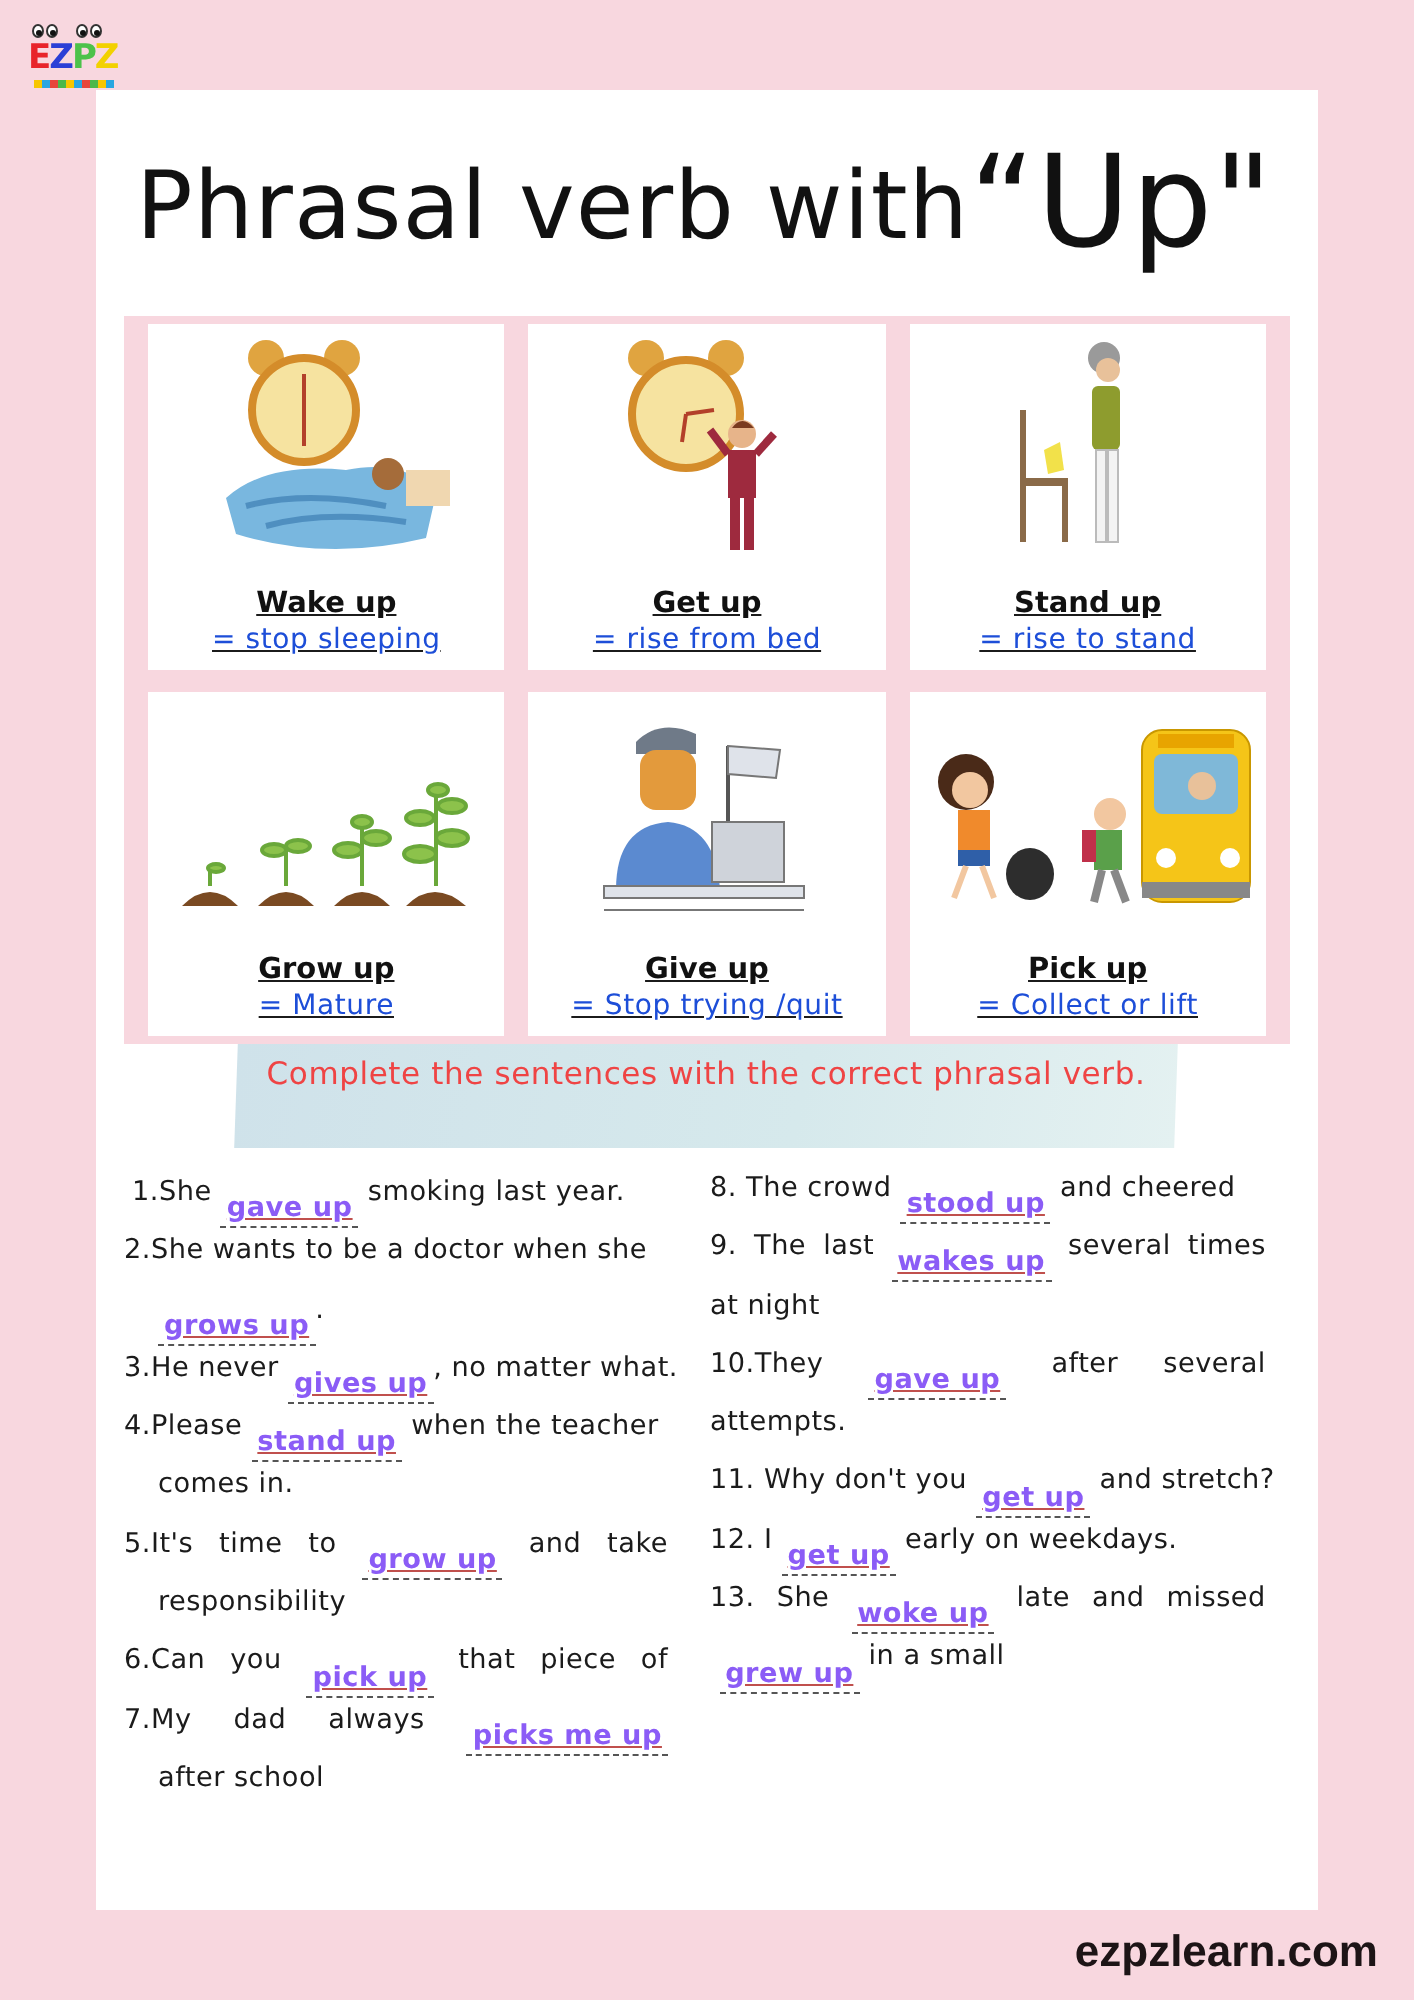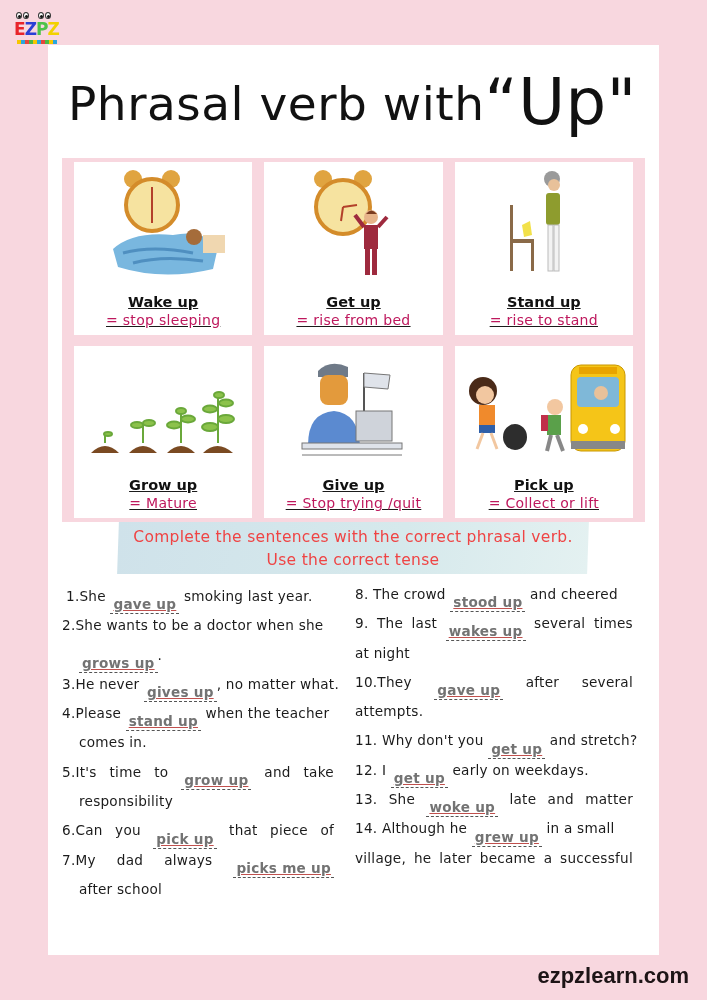--- a/index.html
+++ b/index.html
@@ -44,40 +44,40 @@
     gap: 11px 12px;
     text-decoration: underline;
   }
   .card {
     background: #fff; position: relative;
     display: flex; flex-direction: column; align-items: center; justify-content: flex-end;
     padding-bottom: 6px;
   }
   .card .art { position: absolute; left: 0; right: 0; top: 6px; height: 112px; display:flex; align-items:center; justify-content:center; }
   .card .term { font-weight: bold; font-size: 14.5px; line-height: 18px; color:#111; }
-  .card .meaning { font-size: 14px; line-height: 18px; color:#be185d; letter-spacing: 0.3px; }
+  .card .meaning { font-size: 14px; line-height: 18px; color:#1d4ed8; letter-spacing: 0.3px; }
 
   .instr {
     position: absolute; left: 70px; top: 477px; width: 470px; height: 52px;
     background: linear-gradient(100deg, #cfe2ea 0%, #d6e9ec 60%, #e4f1f1 100%);
     transform: skewX(-2deg);
   }
   .instr-text {
     position: absolute; left: 40px; top: 481px; width: 530px; text-align: center;
     font-size: 15.5px; line-height: 23px; color: #ef4444; letter-spacing: 0.3px;
   }
 
   .col { position: absolute; top: 537px; font-size: 13.6px; color: #1b1b1b; letter-spacing: 0.25px; }
   .col.left { left: 14px; width: 272px; text-align: right; }
   .col.right { left: 307px; width: 278px; }
   .line { height: 29.3px; line-height: 29.3px; white-space: nowrap; display:flex; }
   .line.just { justify-content: space-between; }
   .indent { padding-left: 17px; }
   .ans {
-    color: #737373; font-weight: bold; text-decoration: underline; text-decoration-color: #c0504d;
+    color: #8b5cf6; font-weight: bold; text-decoration: underline; text-decoration-color: #c0504d;
     border-bottom: 1px dashed #555; padding: 0 3px; line-height: 18px; align-self: center; margin-top: 16px;
   }
   .sp { white-space: pre; }
 
   .footer {
     position: absolute; right: 18px; top: 963px;
     font-family: "Liberation Sans", sans-serif; font-weight: bold; font-size: 22px; color: #1d1416;
   }
 </style>
 </head>
@@ -238,21 +238,20 @@
         </svg>
       </div>
       <div class="term">Pick up</div>
       <div class="meaning">= Collect or lift</div>
     </div>
   </div>
 
   <div class="instr"></div>
   <div class="instr-text">
     <div>Complete the sentences with the correct phrasal verb.</div>
-    <div>Use the correct tense</div>
   </div>
 
   <div class="col left">
     <div class="line" style="padding-left:4px">
       <span>1.She</span>
         <span class="sp"> </span>
       <span class="ans">gave up</span>
         <span class="sp"> </span>
       <span>smoking last year.</span>
     </div>
@@ -350,33 +349,24 @@
       <span class="ans">get up</span>
         <span class="sp"> </span>
       <span>early on weekdays.</span>
     </div>
     <div class="line just">
       <span>13.</span>
       <span>She</span>
       <span class="ans">woke up</span>
       <span>late</span>
       <span>and</span>
-      <span>matter</span>
-    </div>
-    <div class="line">
-      <span>14. Although he</span>
+      <span>missed</span>
+    </div>
+    <div class="line">
         <span class="sp"> </span>
       <span class="ans">grew up</span>
         <span class="sp"> </span>
       <span>in a small</span>
     </div>
-    <div class="line just">
-      <span>village,</span>
-      <span>he</span>
-      <span>later</span>
-      <span>became</span>
-      <span>a</span>
-      <span>successful</span>
-    </div>
   </div>
 </div>
 
 <div class="footer">ezpzlearn.com</div>
 
 </body></html>

